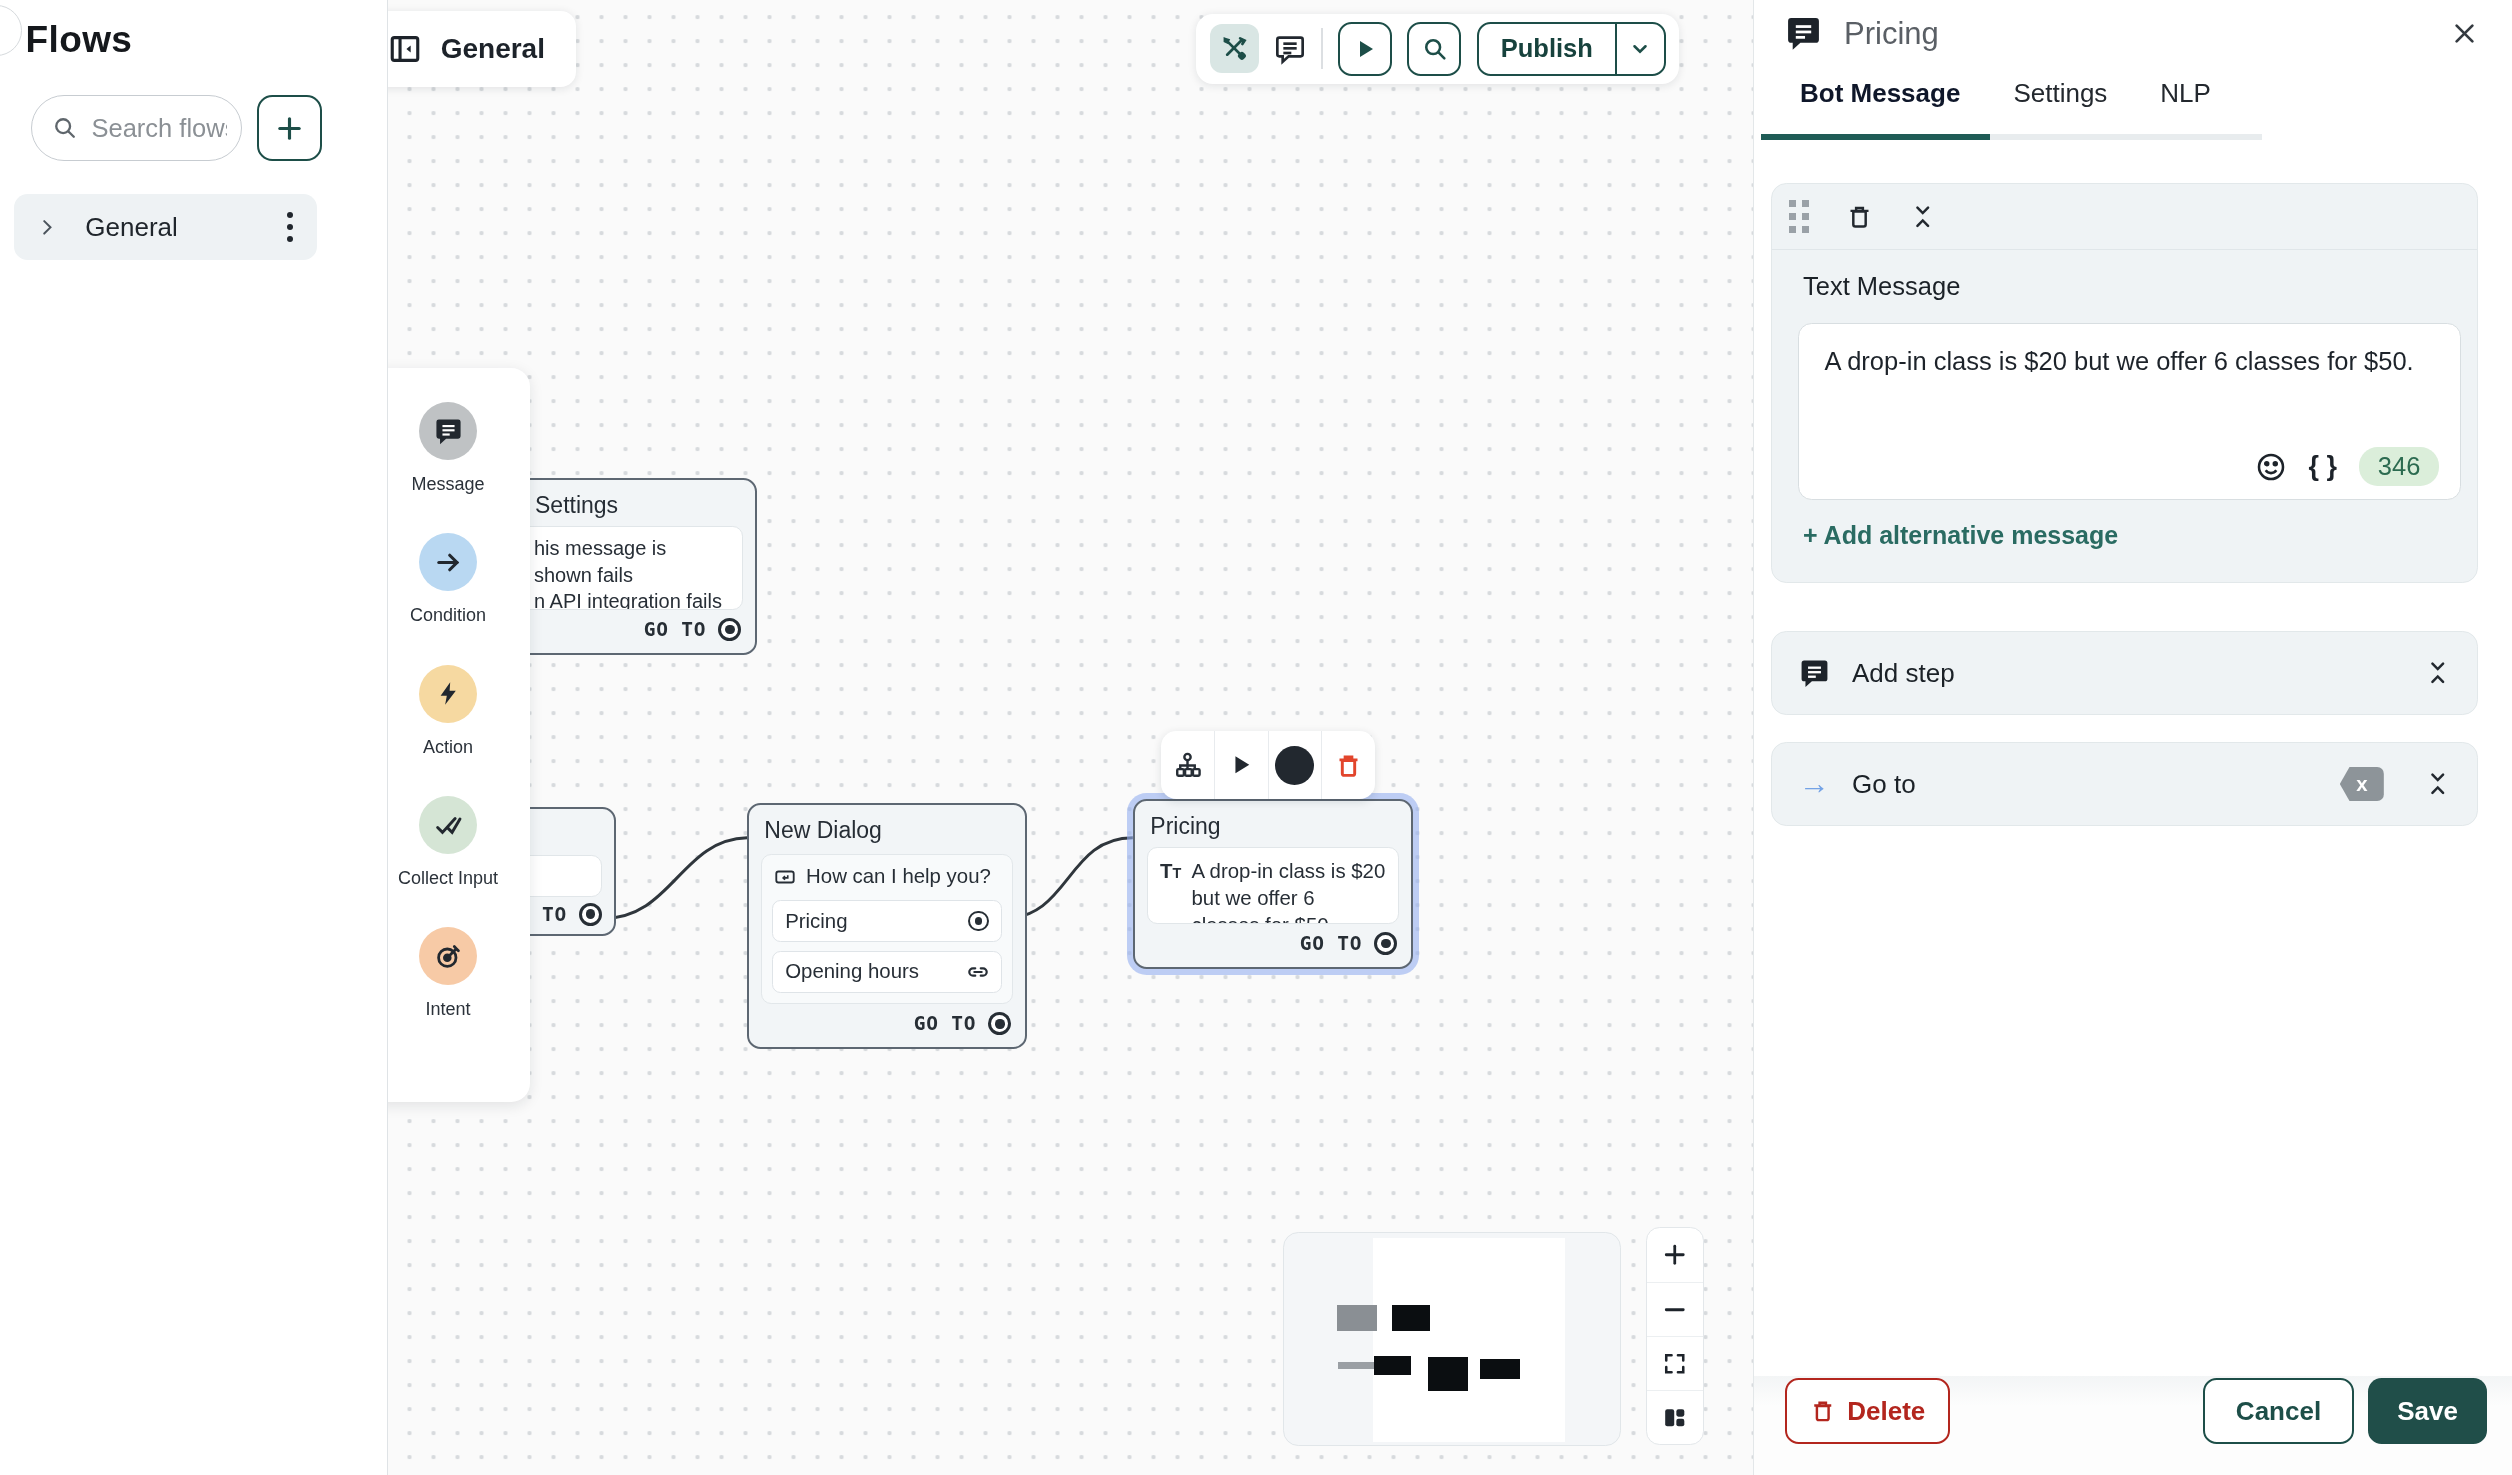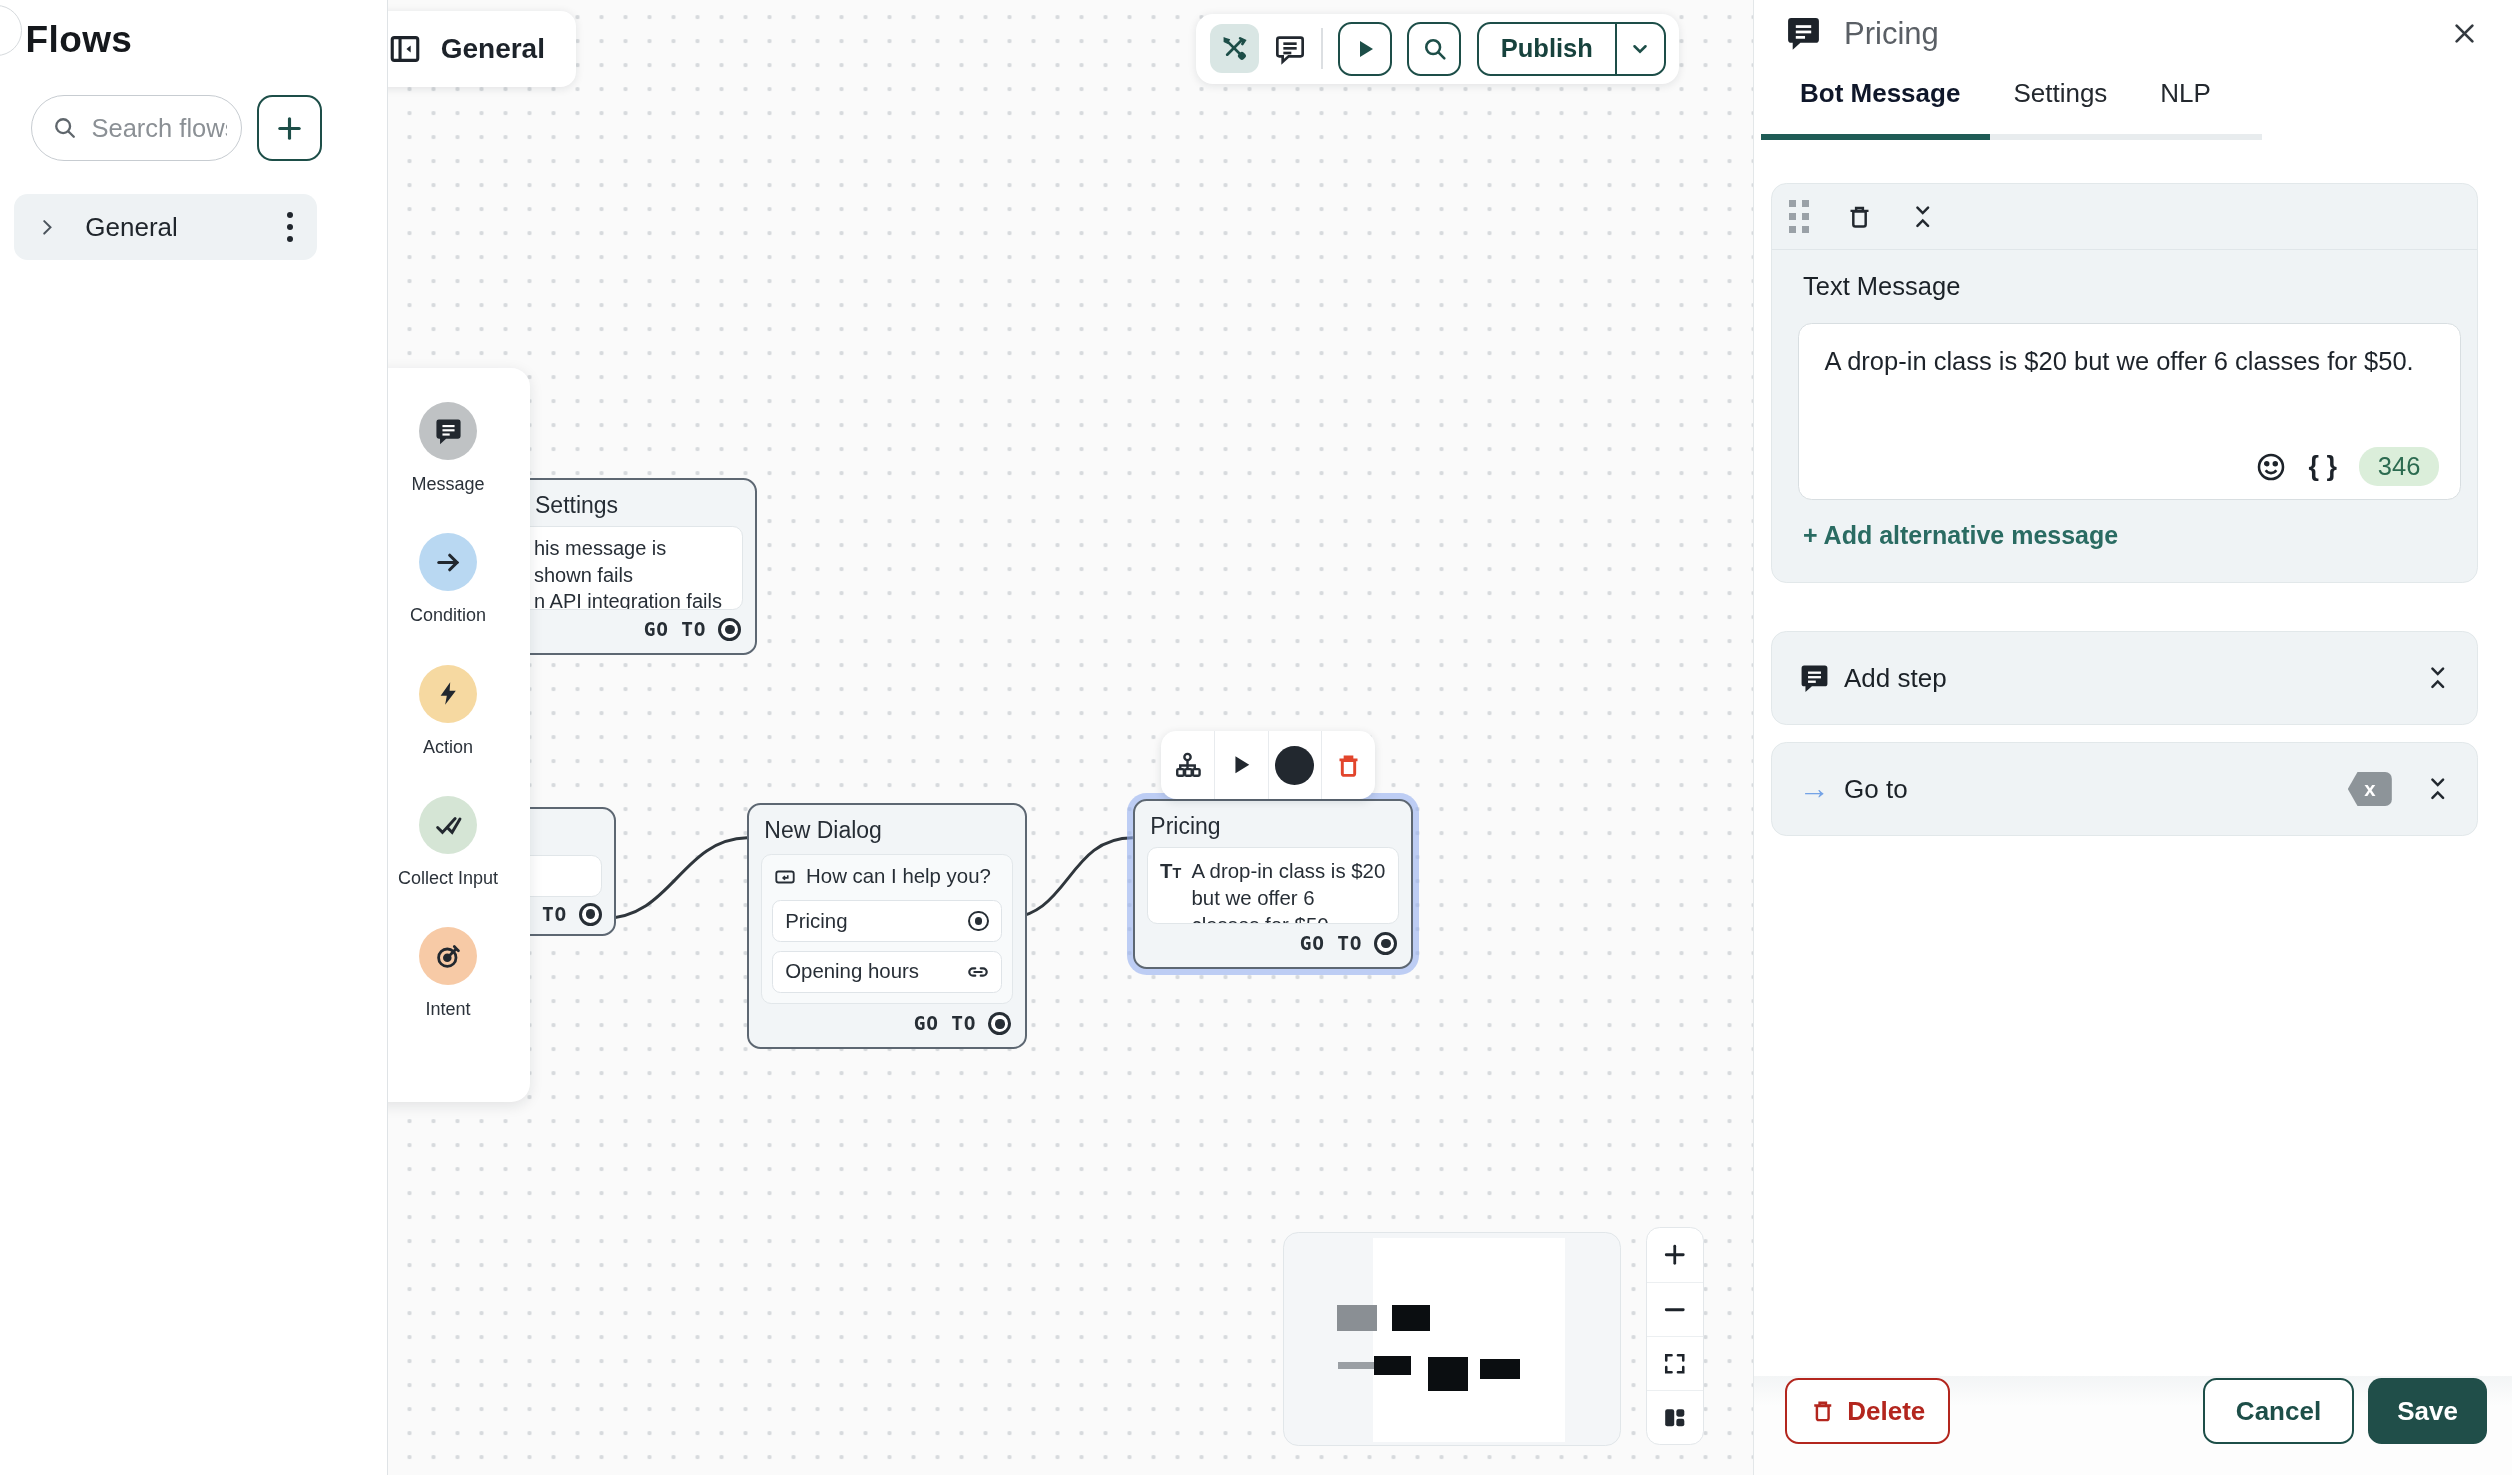--- a/index.html
+++ b/index.html
@@ -147,21 +147,21 @@
   .msg-area { position:absolute; left:26px; top:139px; width:663px; height:177px; background:#fff;
     border:1.7px solid #d8dee1; border-radius:13.6px; padding:18.7px 25.5px; font-size:25.5px; line-height:1.42;
     color:#1d232a; font-family:"Liberation Sans", sans-serif; resize:none; outline:none; }
   .area-tools { position:absolute; left:26px; top:139px; width:663px; height:177px; pointer-events:none; }
   .area-tools .row { position:absolute; right:22px; bottom:13.6px; display:flex; align-items:center;
     gap:22px; pointer-events:auto; }
   .char-badge { background:#dbeeda; color:#2c6b50; font-size:25.5px; font-weight:500;
     border-radius:18.7px; padding:5.1px 18.7px; }
   .add-alt { position:absolute; left:31px; top:337px; font-size:25px; font-weight:bold; color:#2a6b62; cursor:pointer; }
 
-  .mini-card { height:94px; display:flex; align-items:center; padding:0 27px; gap:14px; }
+  .mini-card { height:84px; display:flex; align-items:center; padding:0 27px; gap:22px; }
   .addstep-card { top:631px; }
   .goto-card { top:742px; }
   .mini-card .m-lbl { font-size:26px; color:#1b2127; flex:1; }
   .goto-arrow { font-size:31px; color:#74a3e6; font-weight:bold; }
   .clear-chip { width:44px; height:34px; background:#8d9499; border-radius:6.8px;
     clip-path:polygon(22% 0,100% 0,100% 100%,22% 100%,0 50%); display:flex; align-items:center;
     justify-content:center; color:#fff; font-size:20.4px; font-weight:bold; cursor:pointer; }
 
   .panel-footer { position:absolute; left:0; bottom:0; width:100%; height:99px;
     background:linear-gradient(#f3f5f6, #fdfdfd 30%); }

